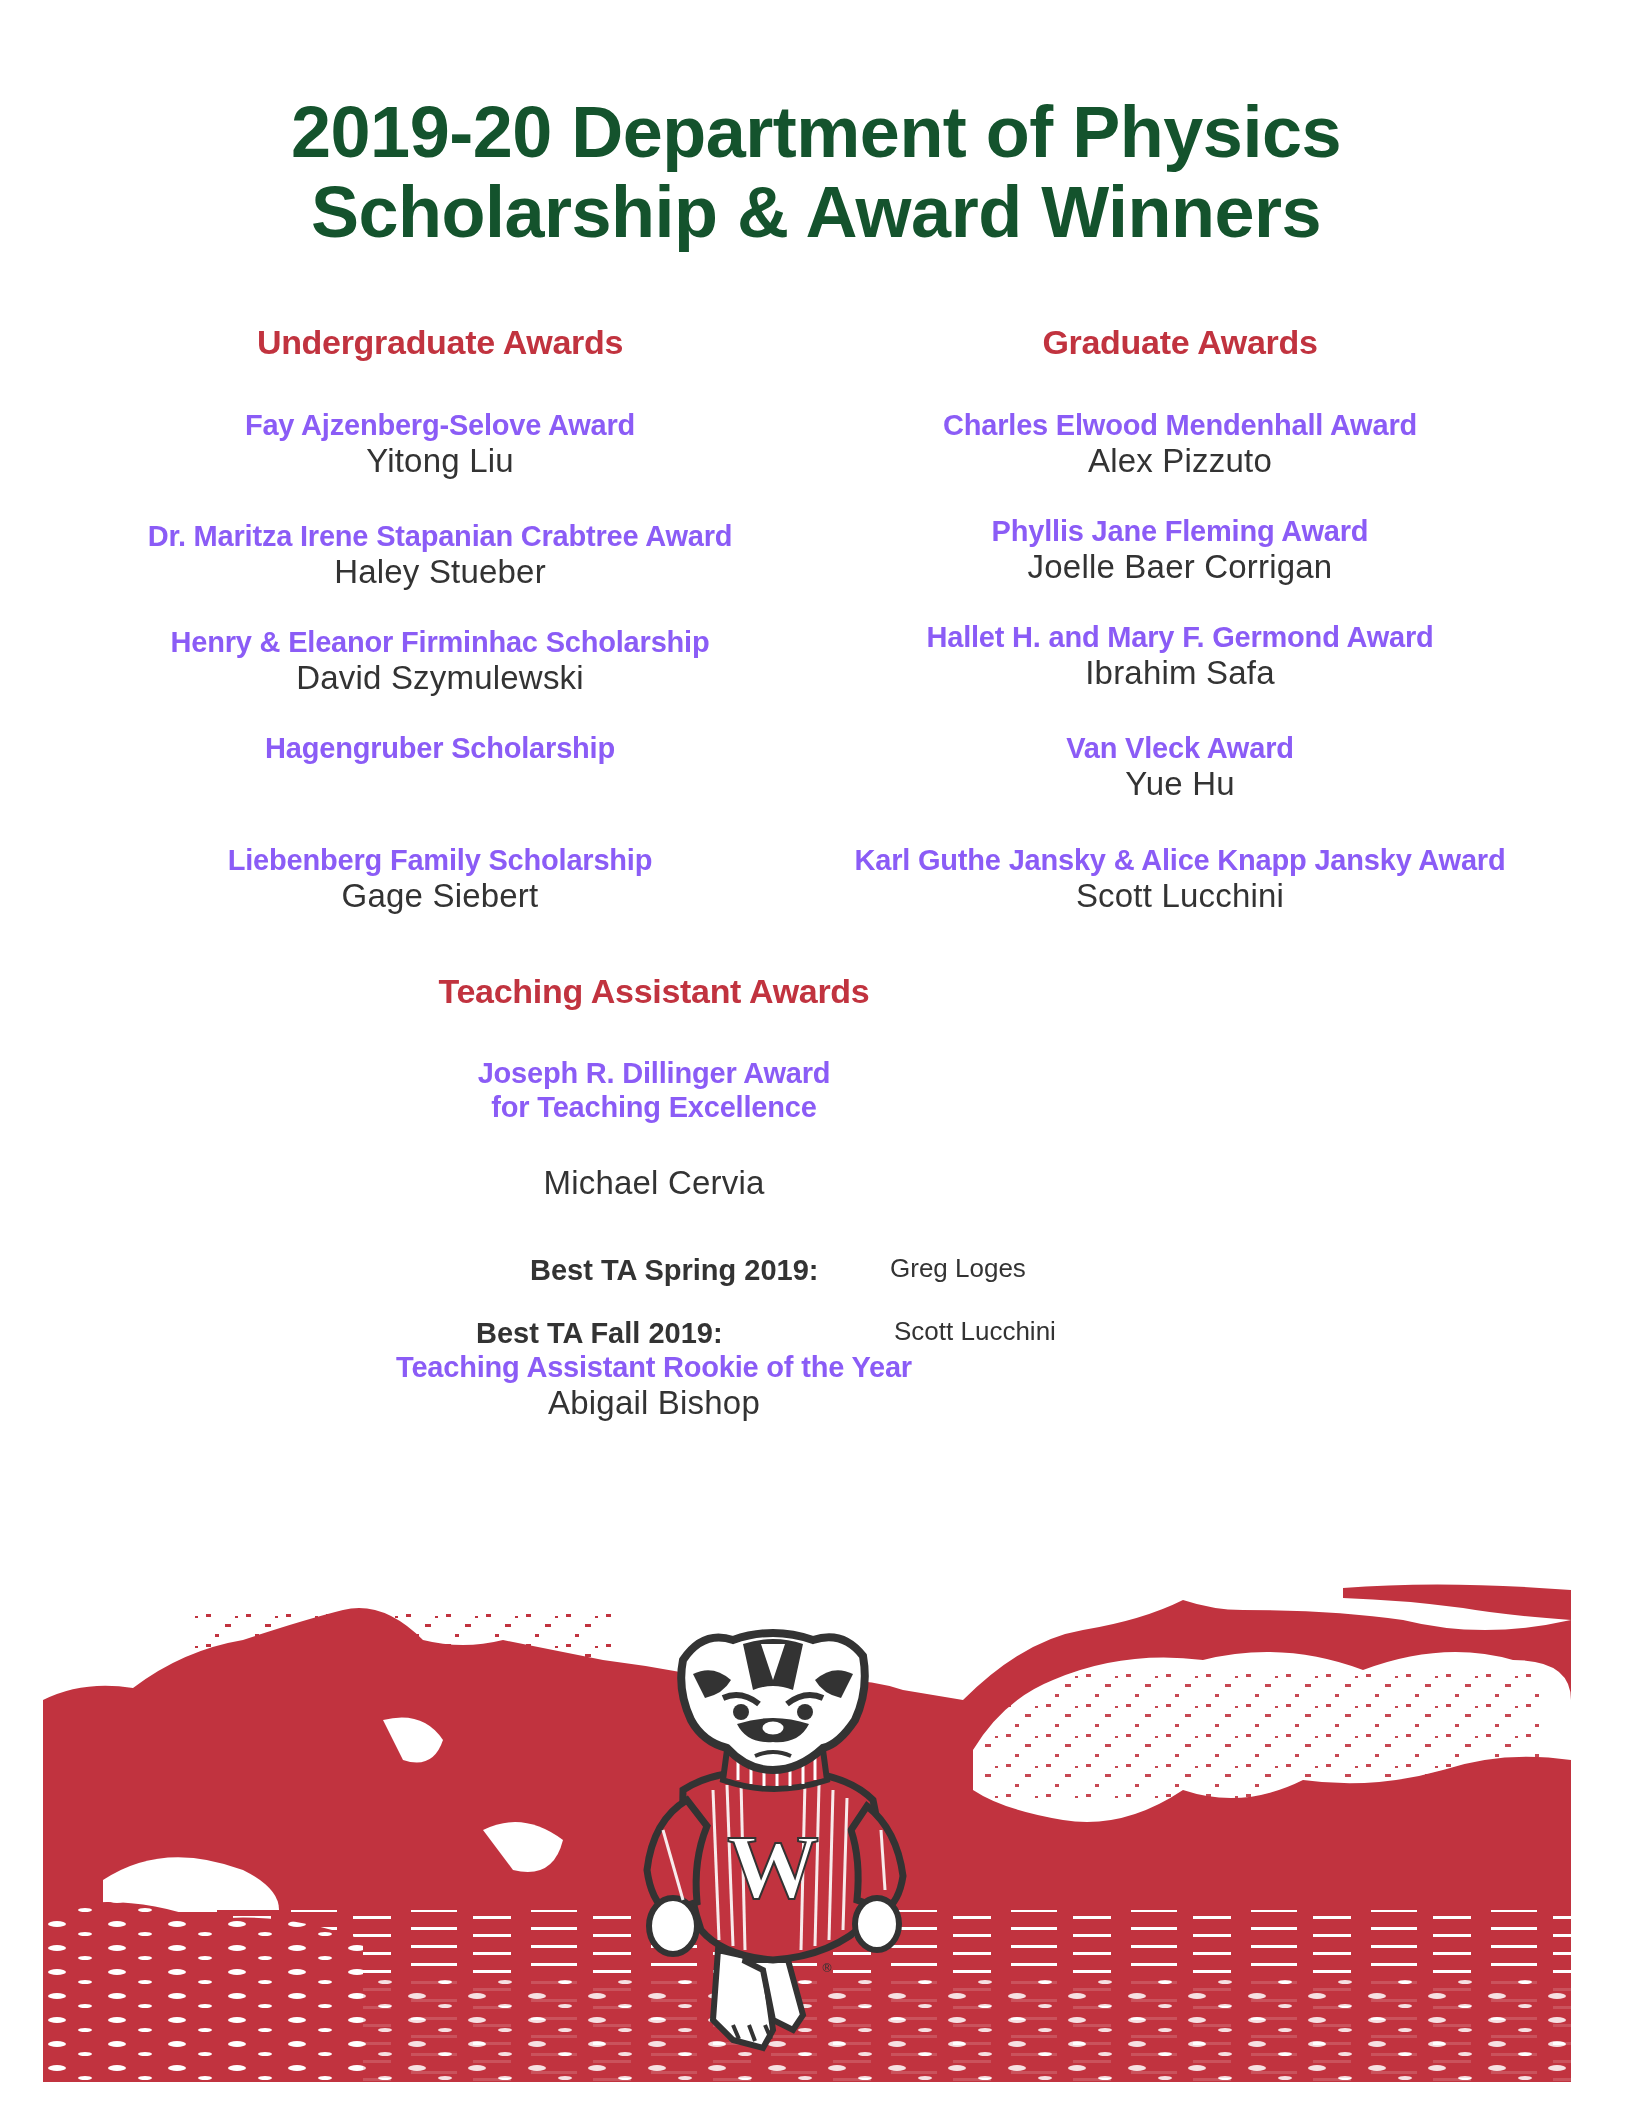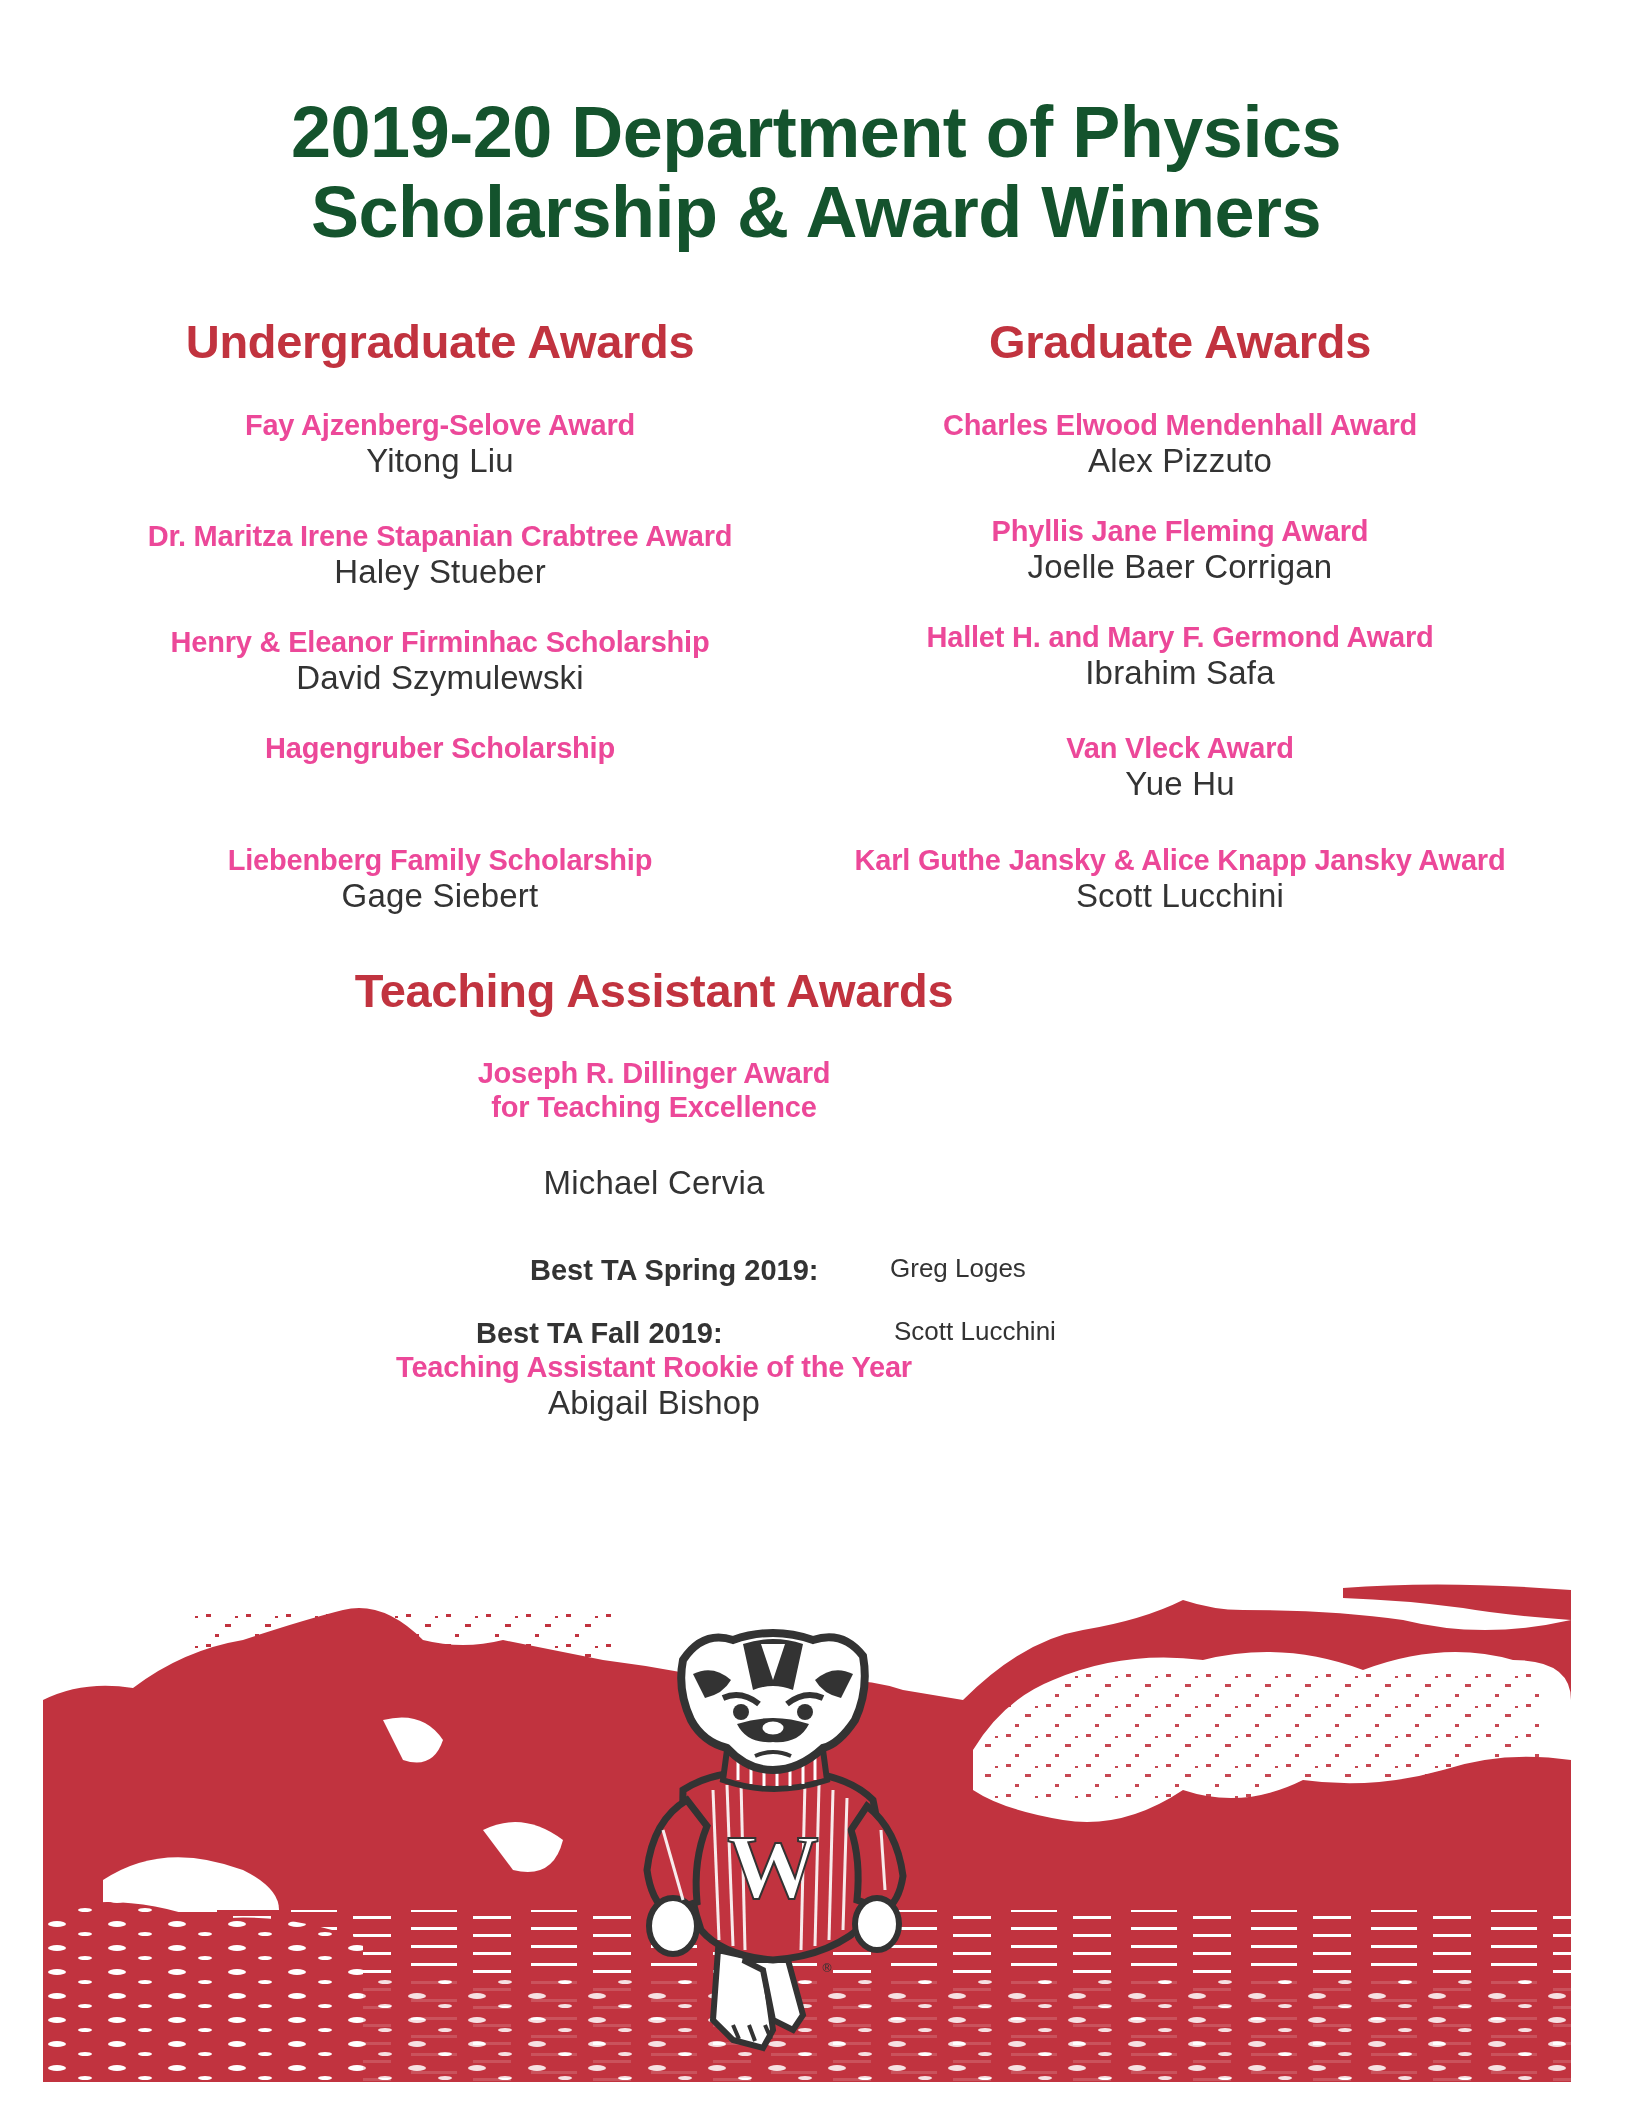--- a/index.html
+++ b/index.html
@@ -25,34 +25,34 @@
       font-size: 72px;
       line-height: 80px;
       letter-spacing: -0.5px;
     }
     .title.l1 { top: 92px; }
     .title.l2 { top: 172px; }
 
     .section-heading {
       color: #C1333F;
       font-weight: bold;
-      font-size: 47px;
+      font-size: 34px;
       line-height: 56px;
       letter-spacing: -0.3px;
     }
 
     .award {
       text-align: center;
       white-space: nowrap;
     }
     .award-title {
       font-weight: bold;
       font-size: 29px;
       line-height: 34px;
-      color: #ec4899;
+      color: #8b5cf6;
       letter-spacing: -0.2px;
     }
     .award-winner {
       font-weight: normal;
       font-size: 33px;
       line-height: 38px;
       color: #333333;
       font-family: "Liberation Sans", "DejaVu Sans", sans-serif;
       letter-spacing: 0.2px;
     }

